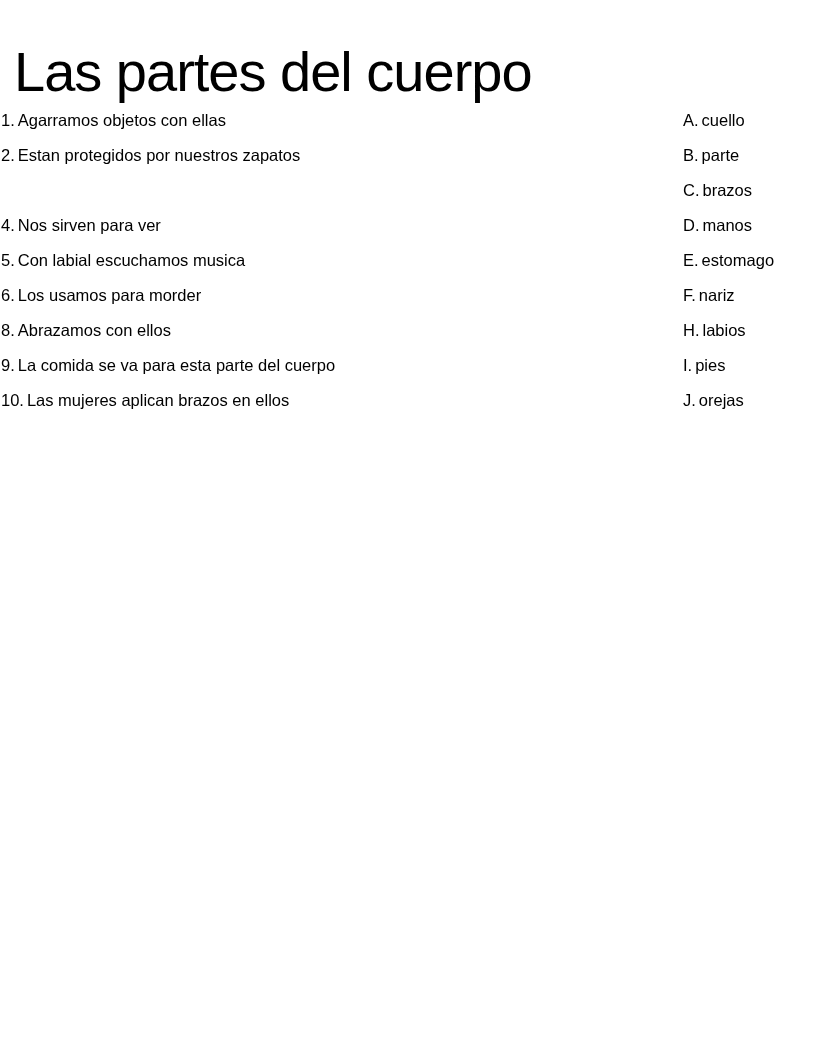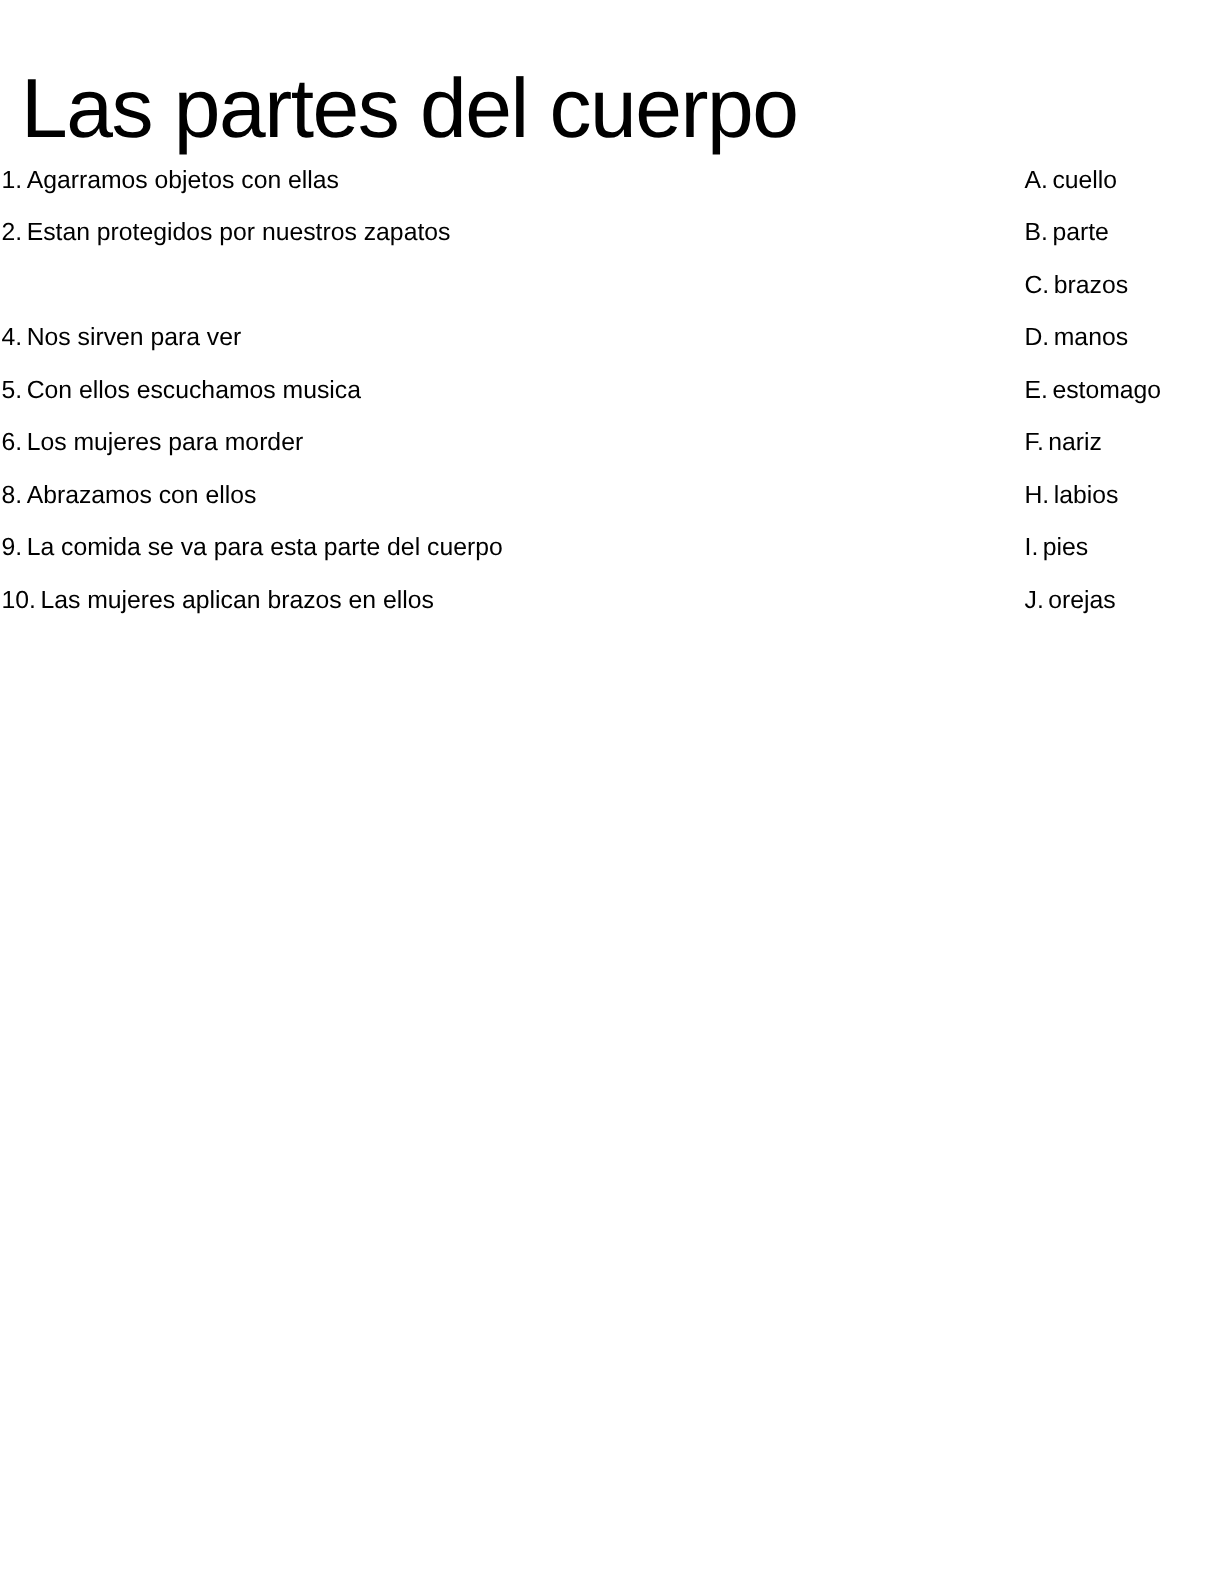--- a/index.html
+++ b/index.html
@@ -78,26 +78,26 @@
     <div class="row">
       <span class="answer"><span class="letter">C.</span><span>brazos</span></span>
     </div>
 
     <div class="row">
       <span class="clue"><span class="num">4.</span><span>Nos sirven para ver</span></span>
       <span class="answer"><span class="letter">D.</span><span>manos</span></span>
     </div>
 
     <div class="row">
-      <span class="clue"><span class="num">5.</span><span>Con ellos escuchamos musica</span></span>
+      <span class="clue"><span class="num">5.</span><span>Con labial escuchamos musica</span></span>
       <span class="answer"><span class="letter">E.</span><span>estomago</span></span>
     </div>
 
     <div class="row">
-      <span class="clue"><span class="num">6.</span><span>Los mujeres para morder</span></span>
+      <span class="clue"><span class="num">6.</span><span>Los usamos para morder</span></span>
       <span class="answer"><span class="letter">F.</span><span>nariz</span></span>
     </div>
 
 
     <div class="row">
       <span class="clue"><span class="num">8.</span><span>Abrazamos con ellos</span></span>
       <span class="answer"><span class="letter">H.</span><span>labios</span></span>
     </div>
 
     <div class="row">

